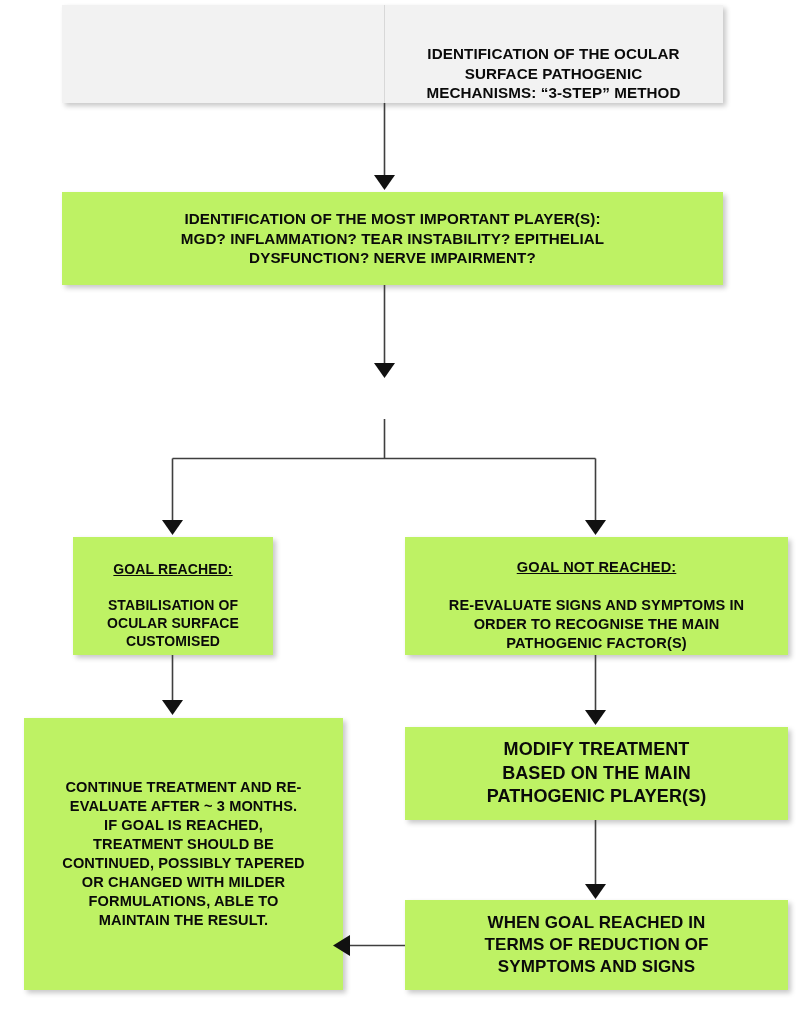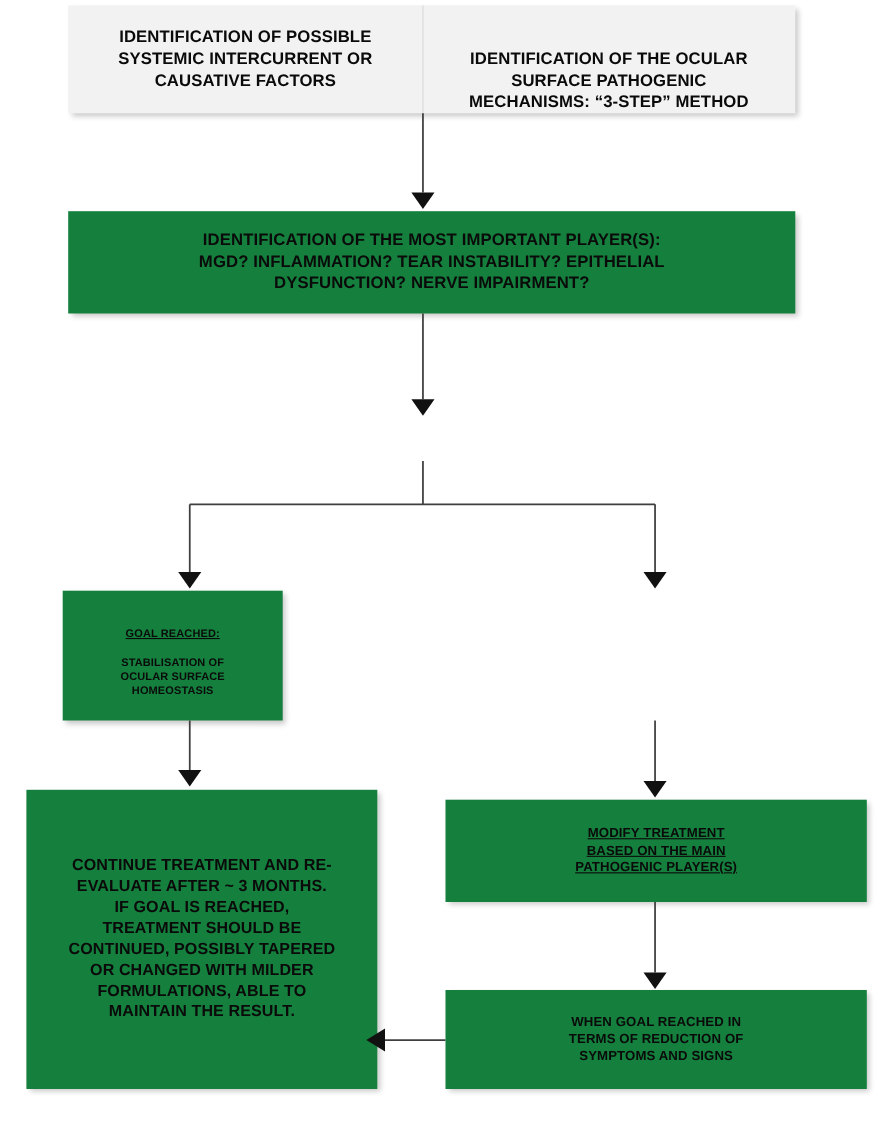--- a/index.html
+++ b/index.html
@@ -13,21 +13,21 @@
   }
   #canvas {
     position: relative;
     width: 806px;
     height: 1024px;
     background: #ffffff;
     overflow: hidden;
   }
   .node {
     position: absolute;
-    background: #15803d;
+    background: #bef264;
     box-shadow: 3px 3px 5px rgba(0,0,0,0.22);
     display: flex;
     align-items: center;
     justify-content: center;
     box-sizing: border-box;
     color: #0a0a0a;
     font-weight: bold;
     text-align: center;
     letter-spacing: 0.1px;
   }
@@ -59,39 +59,38 @@
   }
   #node-identify-players {
     left: 62px; top: 192px; width: 661px; height: 93px;
     font-size: 15.2px;
   }
   #node-start-treatment {
     left: 62px; top: 380px; width: 661px; height: 39px;
     font-size: 15.2px;
   }
   #node-goal-reached {
-    left: 57px; top: 537px; width: 200px; height: 118px;
-    font-size: 10px;
+    left: 73px; top: 537px; width: 200px; height: 118px;
+    font-size: 14px;
   }
   #node-goal-not-reached {
     left: 405px; top: 537px; width: 383px; height: 118px;
     font-size: 14.6px;
   }
   #node-continue-treatment {
     left: 24px; top: 718px; width: 319px; height: 272px;
     font-size: 14.6px;
   }
   #node-modify-treatment {
     left: 405px; top: 727px; width: 383px; height: 93px;
-    font-size: 12px;
-    text-decoration: underline;
+    font-size: 18px;
   }
   #node-when-goal-reached {
     left: 405px; top: 900px; width: 383px; height: 90px;
-    font-size: 12px;
+    font-size: 17px;
   }
   
   #top-divider {
     position: absolute;
     left: 384px; top: 5px; width: 1px; height: 98px;
     background: #d8d8d8;
   }
   #edges {
     position: absolute;
     left: 0; top: 0;
@@ -99,25 +98,20 @@
     pointer-events: none;
   }
 </style>
 </head>
 <body>
 
 <div id="canvas">
 
   <div class="node" id="node-top-pair-bg"></div>
 
-  <div class="node" id="node-systemic-factors" style="background:transparent;box-shadow:none;">
-    <div class="txt">IDENTIFICATION OF POSSIBLE
-SYSTEMIC INTERCURRENT OR
-CAUSATIVE FACTORS</div>
-  </div>
 
   <div class="node" id="node-ocular-mechanisms" style="background:transparent;box-shadow:none;">
     <div class="txt">IDENTIFICATION OF THE OCULAR
 SURFACE PATHOGENIC
 MECHANISMS: “3-STEP” METHOD</div>
   </div>
 
   <div id="top-divider"></div>
 
   <div class="node" id="node-identify-players">
@@ -125,24 +119,32 @@
 MGD? INFLAMMATION? TEAR INSTABILITY? EPITHELIAL
 DYSFUNCTION? NERVE IMPAIRMENT?</div>
   </div>
 
 
   <div class="node" id="node-goal-reached">
     <div class="txt">
       <span class="u">GOAL REACHED:</span><br>
       <span>STABILISATION OF
 OCULAR SURFACE
-HOMEOSTASIS</span>
+CUSTOMISED</span>
     </div>
   </div>
 
+  <div class="node" id="node-goal-not-reached">
+    <div class="txt">
+      <span class="u">GOAL NOT REACHED: </span><br>
+      <span>RE-EVALUATE SIGNS AND SYMPTOMS IN
+ORDER TO RECOGNISE THE MAIN
+PATHOGENIC FACTOR(S)</span>
+    </div>
+  </div>
 
   <div class="node" id="node-continue-treatment">
     <div class="txt">CONTINUE TREATMENT AND RE-
 EVALUATE AFTER ~ 3 MONTHS.
 IF GOAL IS REACHED,
 TREATMENT SHOULD BE
 CONTINUED, POSSIBLY TAPERED
 OR CHANGED WITH MILDER
 FORMULATIONS, ABLE TO
 MAINTAIN THE RESULT.</div>

